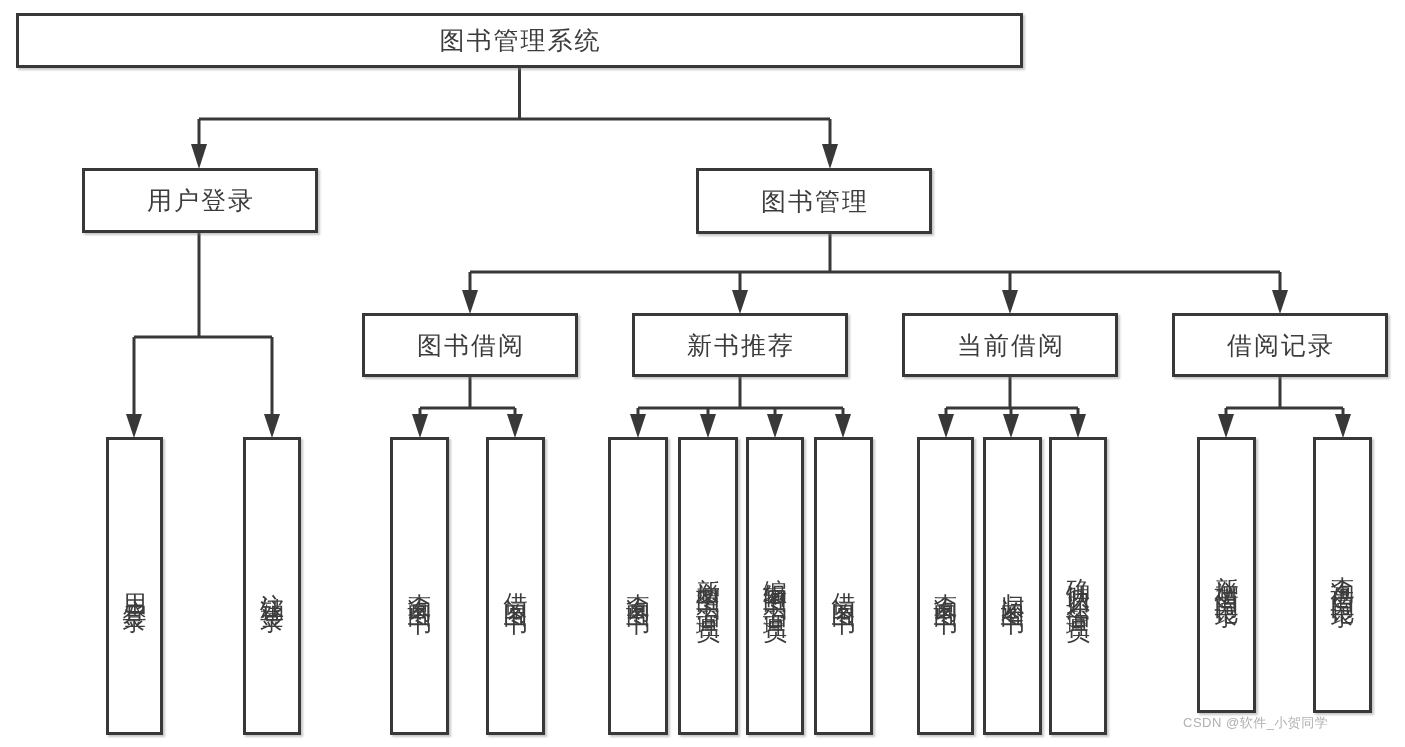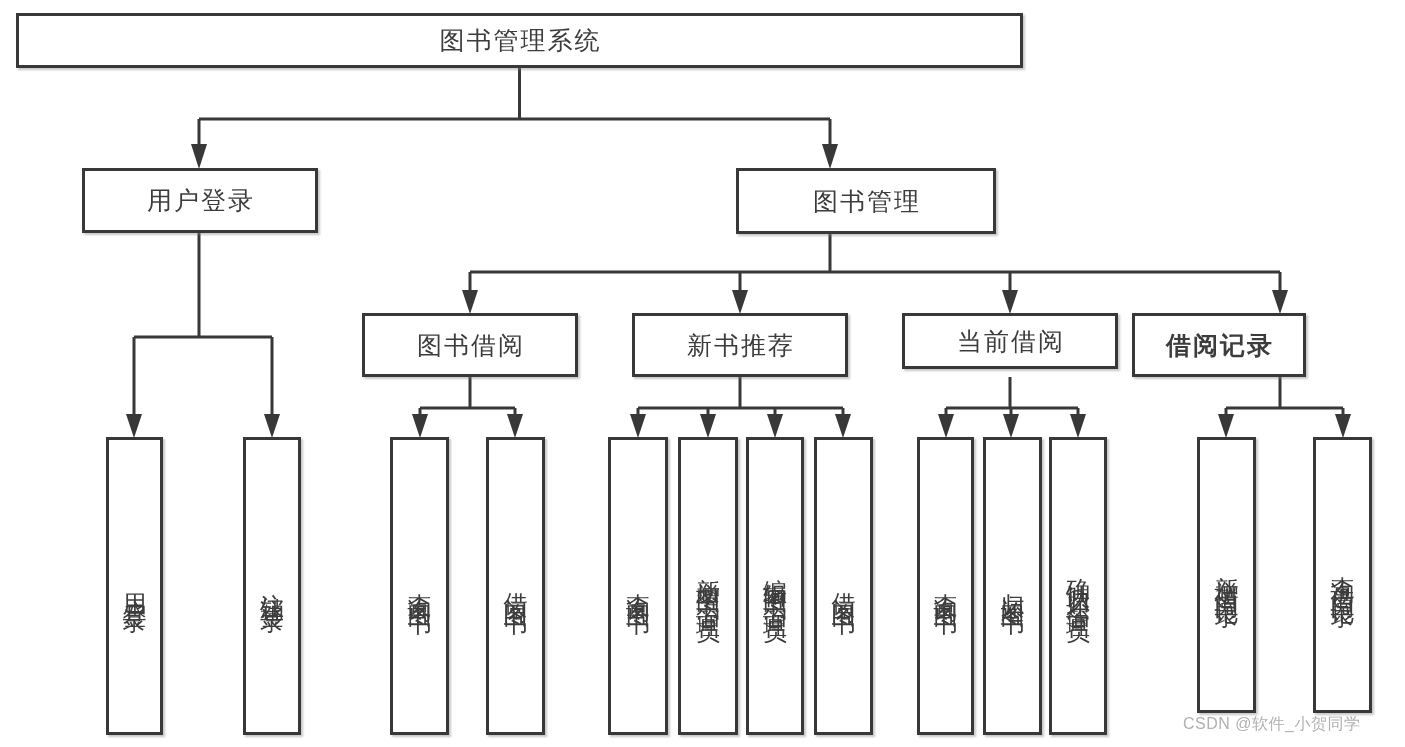--- a/index.html
+++ b/index.html
@@ -48,44 +48,44 @@
     writing-mode: vertical-rl;
     text-orientation: mixed;
     font-size: 24px;
     letter-spacing: 6px;
     line-height: 1;
     white-space: nowrap;
   }
   
   #n-root           { left: 16px;   top: 13px;  width: 1007px; height: 55px; }
   #n-user-login     { left: 82px;   top: 168px; width: 236px;  height: 65px; }
-  #n-book-manage    { left: 736px;  top: 168px; width: 260px;  height: 66px; text-align: right; }
+  #n-book-manage    { left: 696px;  top: 168px; width: 236px;  height: 66px; text-align: right; }
   #n-new-book-rec   { left: 362px;  top: 313px; width: 216px;  height: 64px; }
   #n-book-borrow    { left: 632px;  top: 313px; width: 216px;  height: 64px; }
-  #n-current-borrow { left: 902px;  top: 313px; width: 216px;  height: 56px; }
-  #n-borrow-records { left: 1132px; top: 313px; width: 174px;  height: 64px; font-weight: bold; }
+  #n-current-borrow { left: 902px;  top: 313px; width: 216px;  height: 64px; }
+  #n-borrow-records { left: 1172px; top: 313px; width: 216px;  height: 64px; }
   .leaf             { top: 437px; height: 298px; }
   #n-leaf-user-login { left: 106px;  width: 57px; }
   #n-leaf-logout     { left: 243px;  width: 58px; }
   #n-leaf-rec-query  { left: 390px;  width: 59px; }
   #n-leaf-rec-borrow { left: 486px;  width: 59px; }
   #n-leaf-bb-query   { left: 608px;  width: 60px; }
   #n-leaf-bb-add     { left: 678px;  width: 60px; }
   #n-leaf-bb-edit    { left: 746px;  width: 58px; }
   #n-leaf-bb-borrow  { left: 814px;  width: 59px; }
   #n-leaf-cb-query   { left: 917px;  width: 57px; }
   #n-leaf-cb-return  { left: 983px;  width: 59px; }
   #n-leaf-cb-confirm { left: 1049px; width: 58px; }
   #n-leaf-br-add     { left: 1197px; width: 59px; height: 276px; }
   #n-leaf-br-query   { left: 1313px; width: 59px; height: 276px; }
   #watermark {
     position: absolute;
     left: 1183px;
     top: 714px;
-    font-size: 16px;
+    font-size: 13px;
     letter-spacing: 0.5px;
     color: rgba(172,172,172,0.95);
     white-space: nowrap;
     z-index: 5;
   }
 </style>
 </head>
 <body>
 
 <div id="canvas">

